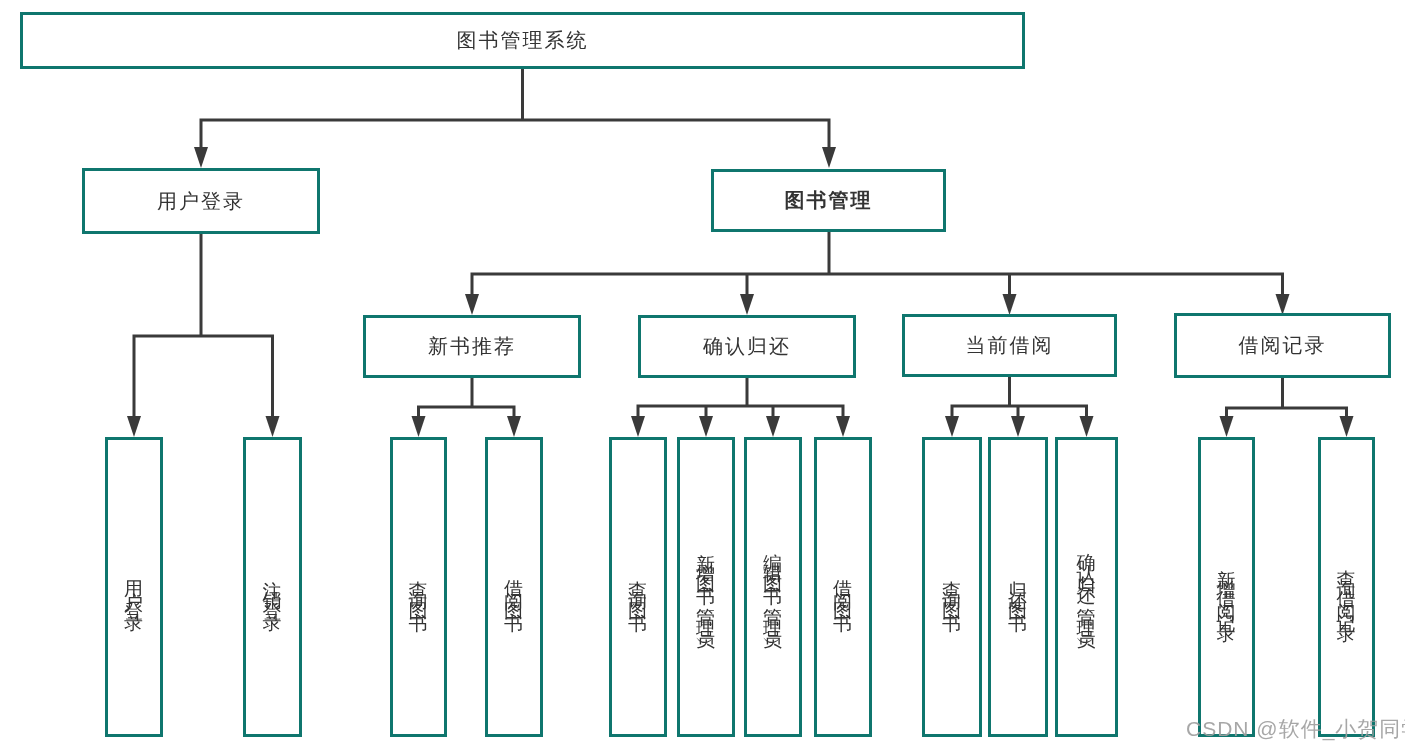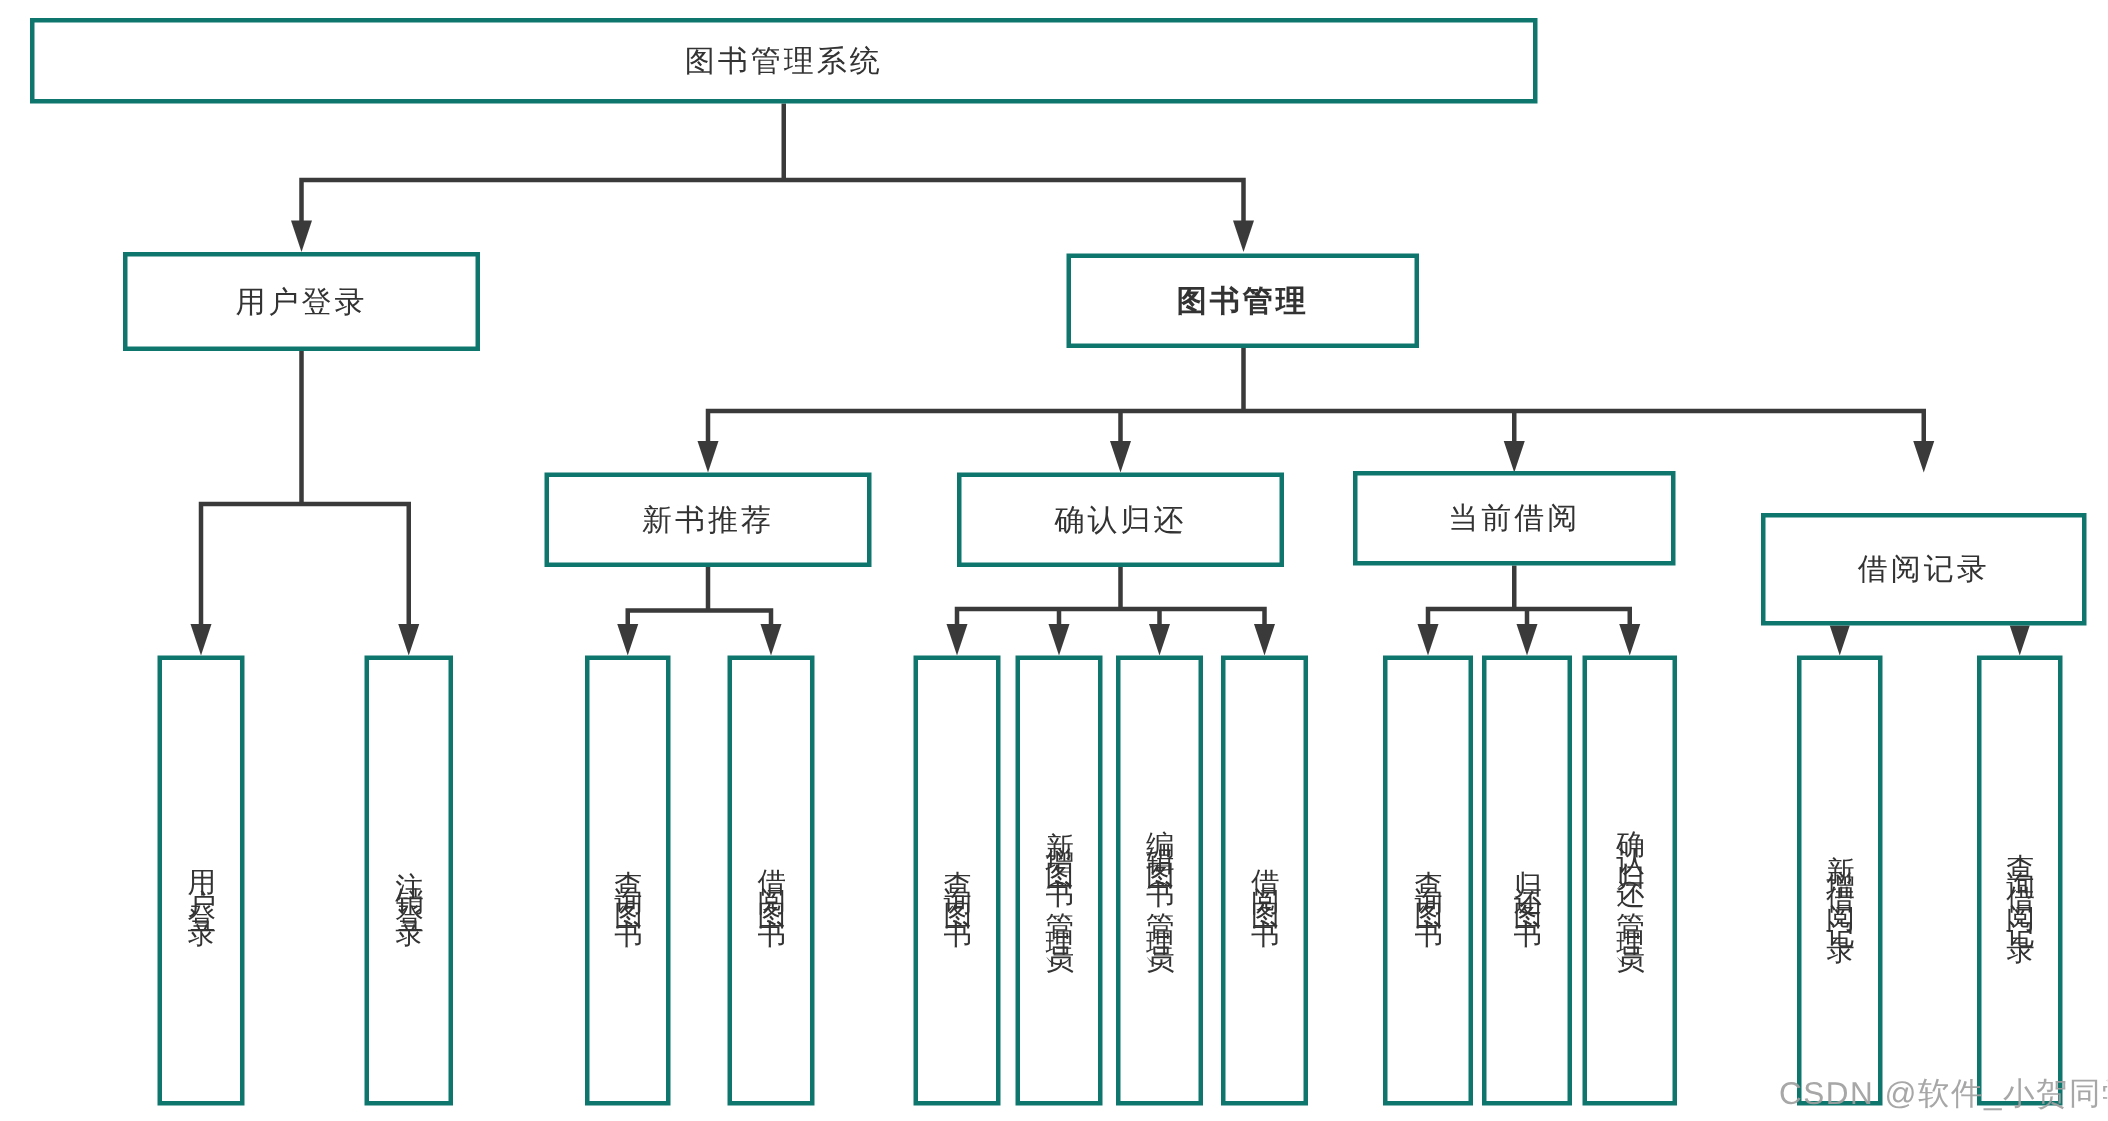--- a/index.html
+++ b/index.html
@@ -105,21 +105,21 @@
   </svg>
 
   <div class="node h" style="left:20px; top:12px; width:1005px; height:57px;">图书管理系统</div>
 
   <div class="node h" style="left:82px; top:168px; width:238px; height:66px;">用户登录</div>
   <div class="node h" style="left:711px; top:169px; width:235px; height:63px;font-weight:bold;">图书管理</div>
 
   <div class="node h" style="left:363px; top:315px; width:218px; height:63px;">新书推荐</div>
   <div class="node h" style="left:638px; top:315px; width:218px; height:63px;">确认归还</div>
   <div class="node h" style="left:902px; top:314px; width:215px; height:63px;text-align:right;">当前借阅</div>
-  <div class="node h" style="left:1174px; top:313px; width:217px; height:75px;margin-top:29px;">借阅记录</div>
+  <div class="node h" style="left:1174px; top:313px; width:217px; height:65px;">借阅记录</div>
 
   <div class="node v" style="left:105px; top:437px; width:58px; height:300px;">用户登录</div>
   <div class="node v" style="left:243px; top:437px; width:59px; height:300px;">注销登录</div>
 
   <div class="node v" style="left:390px; top:437px; width:57px; height:300px;">查询图书</div>
   <div class="node v" style="left:485px; top:437px; width:58px; height:300px;">借阅图书</div>
 
   <div class="node v" style="left:609px; top:437px; width:58px; height:300px;">查询图书</div>
   <div class="node v" style="left:677px; top:437px; width:58px; height:300px;">新增图书（管理员）</div>
   <div class="node v" style="left:744px; top:437px; width:58px; height:300px;">编辑图书（管理员）</div>

